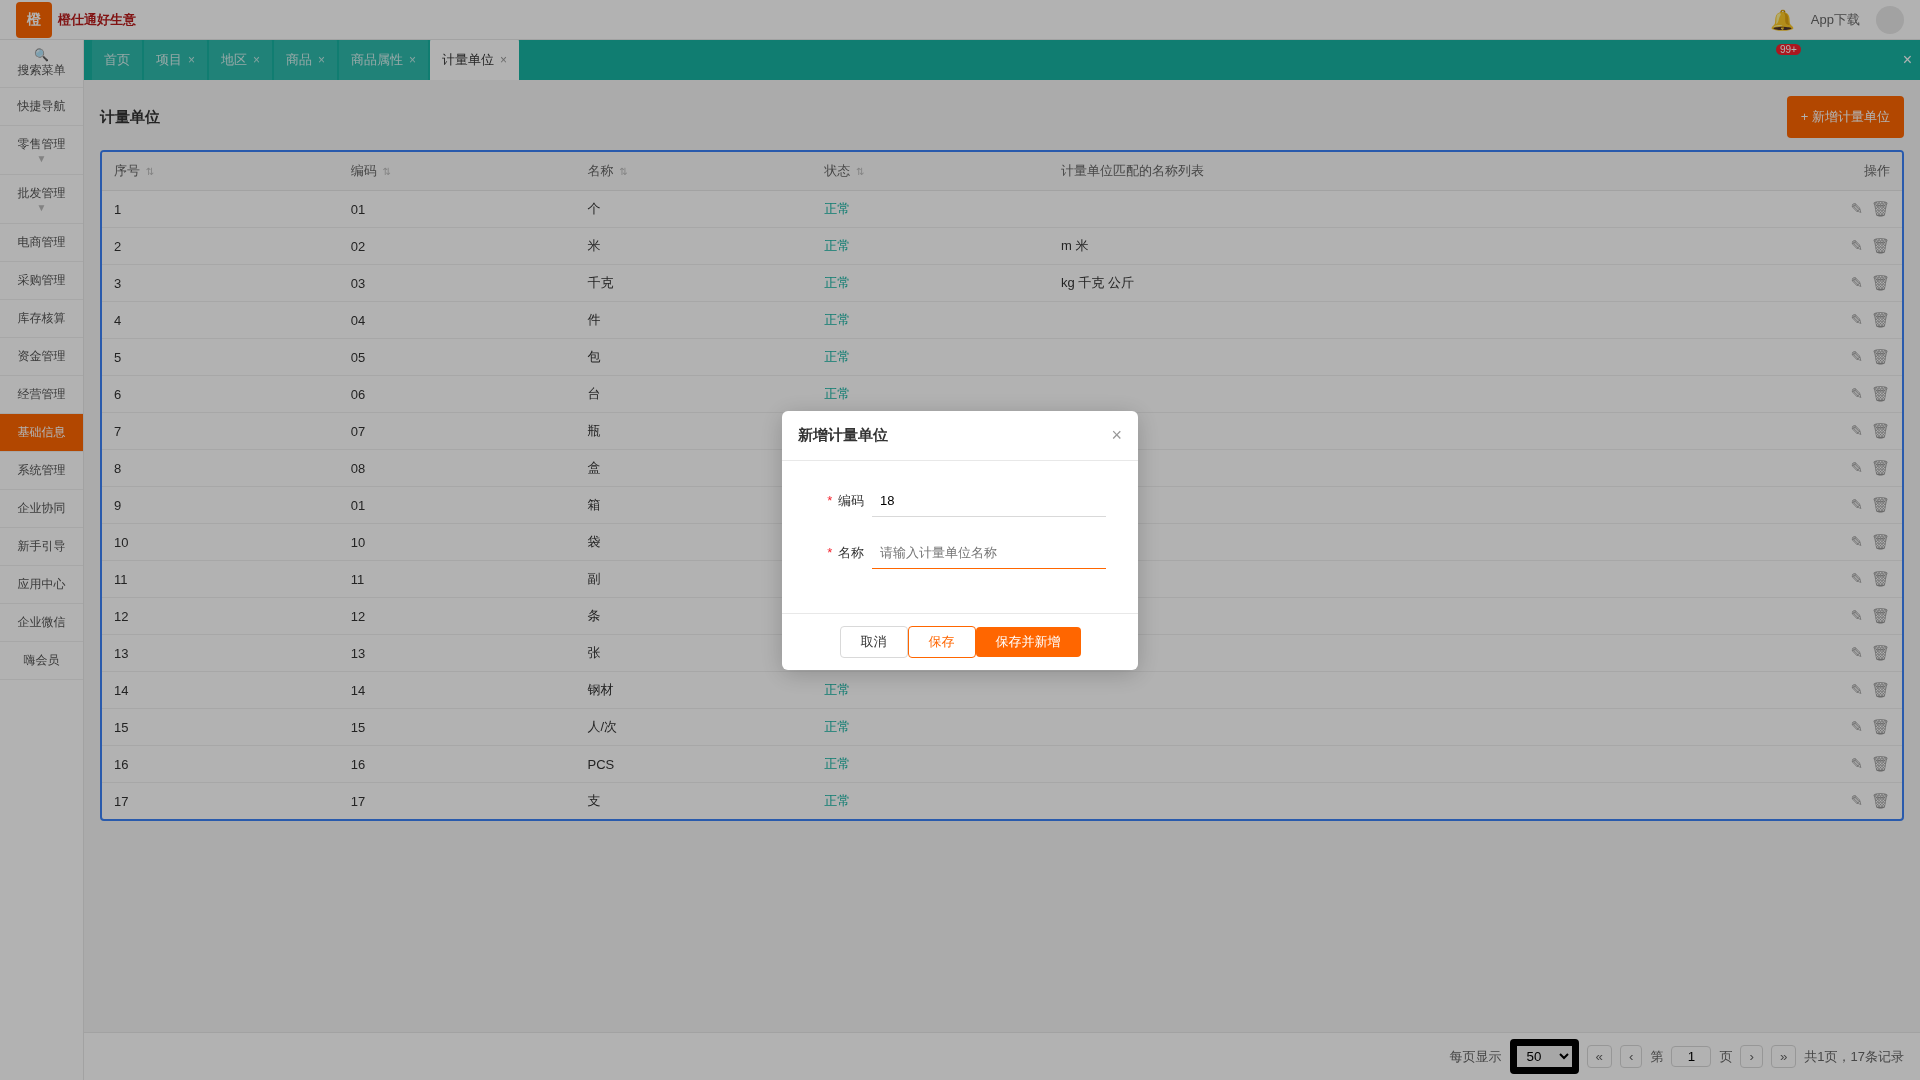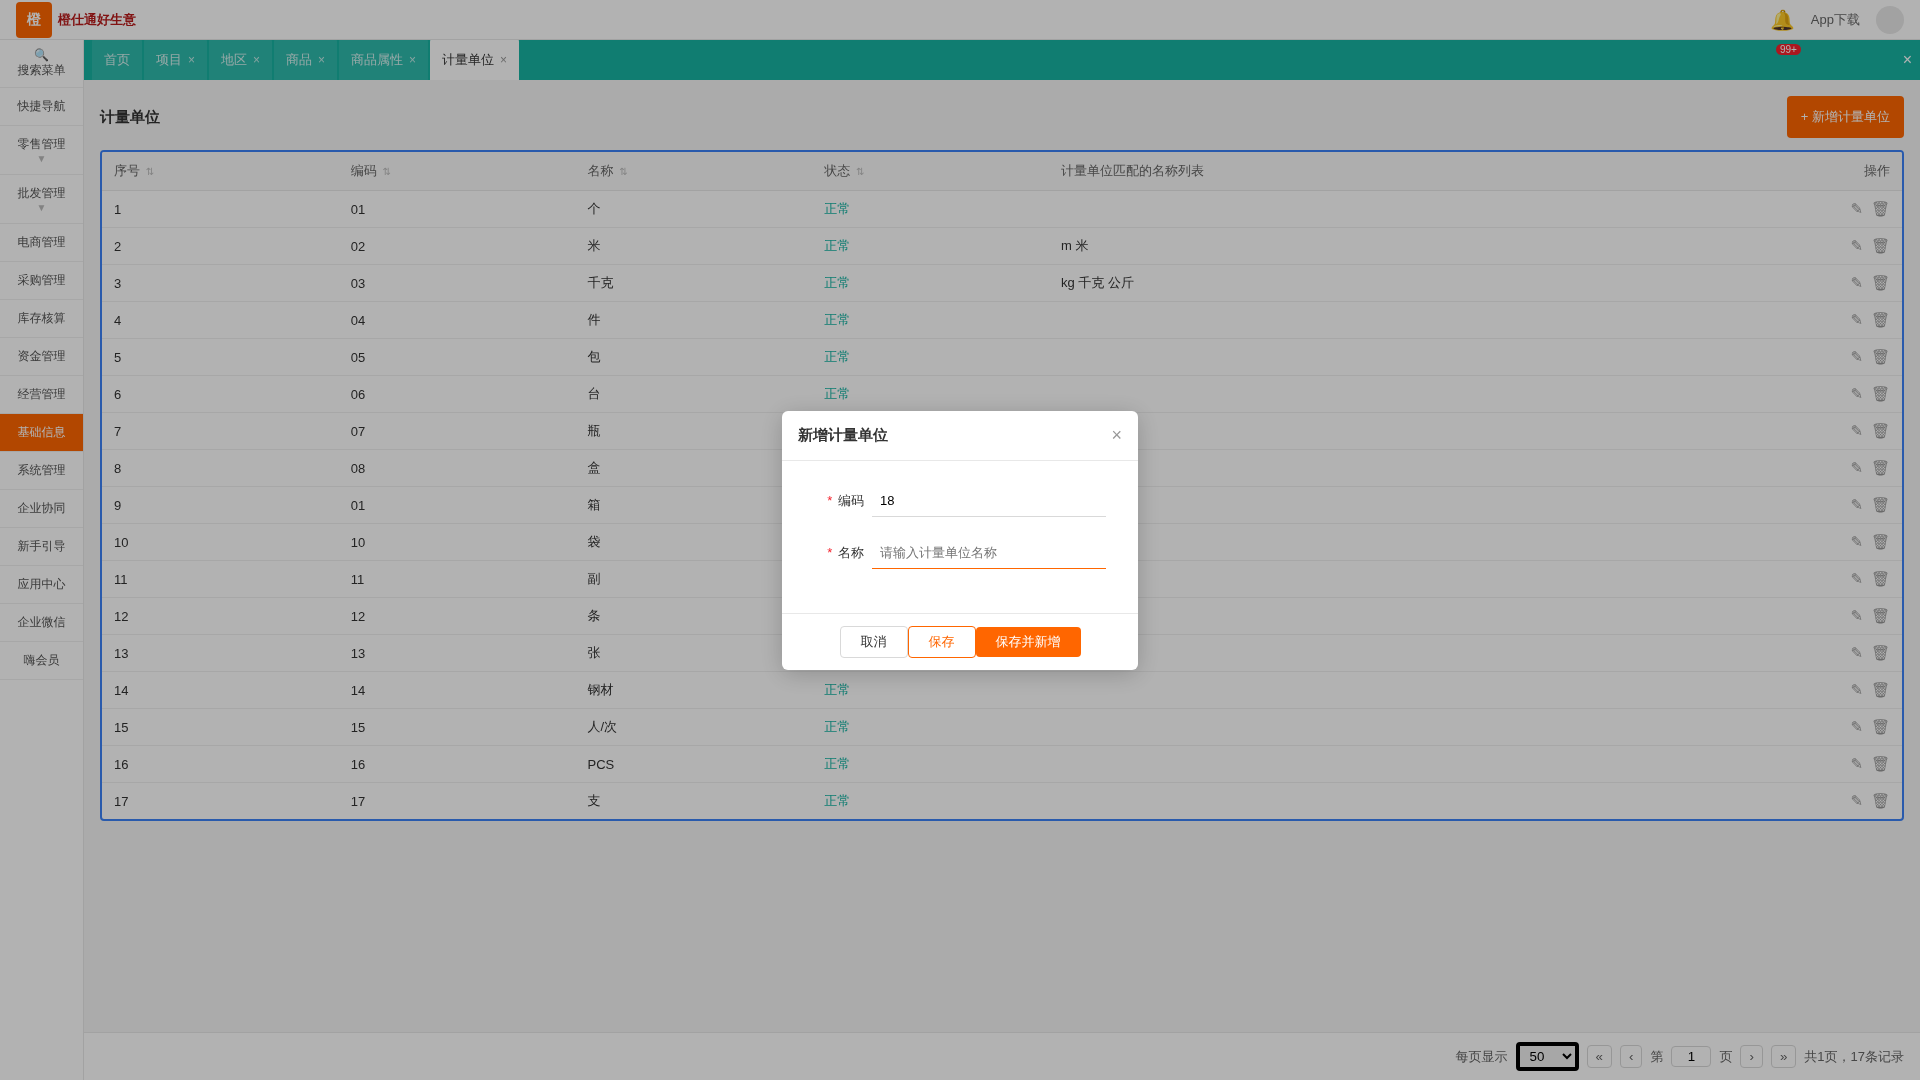--- a/index.html
+++ b/index.html
@@ -50,21 +50,21 @@
     th { padding: 10px 12px; text-align: left; font-weight: normal; color: #666; font-size: 13px; border-bottom: 1px solid #e8e8e8; white-space: nowrap; }
     td { padding: 9px 12px; border-bottom: 1px solid #f0f0f0; font-size: 13px; color: #333; }
     tr:last-child td { border-bottom: none; }
     .status-normal { color: #17b3a3; }
     .action-icons { display: flex; gap: 8px; }
     .action-icon { cursor: pointer; color: #999; font-size: 15px; }
     .sort-icon { color: #bbb; font-size: 10px; margin-left: 2px; }
 
     
     .pagination-bar { height: 48px; background: #fff; border-top: 1px solid #e8e8e8; display: flex; align-items: center; justify-content: flex-end; padding: 0 16px; gap: 8px; font-size: 13px; color: #666; }
-    .page-size-select { border: 4px solid #000000; padding: 2px 6px; border-radius: 4px; }
+    .page-size-select { border: 7px solid #000000; padding: 2px 6px; border-radius: 4px; }
     .page-nav-btn { border: 1px solid #d9d9d9; background: #fff; padding: 3px 8px; border-radius: 4px; cursor: pointer; color: #666; }
     .page-input { width: 40px; border: 1px solid #d9d9d9; padding: 2px 6px; border-radius: 4px; text-align: center; }
 
     
     .overlay { position: fixed; top: 0; left: 0; width: 100%; height: 100%; background: rgba(0,0,0,0.3); display: flex; align-items: center; justify-content: center; z-index: 1000; }
 
     
     .dialog { background: #fff; border-radius: 6px; width: 356px; box-shadow: 0 4px 24px rgba(0,0,0,0.2); }
     .dialog-header { padding: 14px 16px; border-bottom: 1px solid #e8e8e8; display: flex; align-items: center; justify-content: space-between; }
     .dialog-title { font-size: 15px; font-weight: bold; color: #333; }

